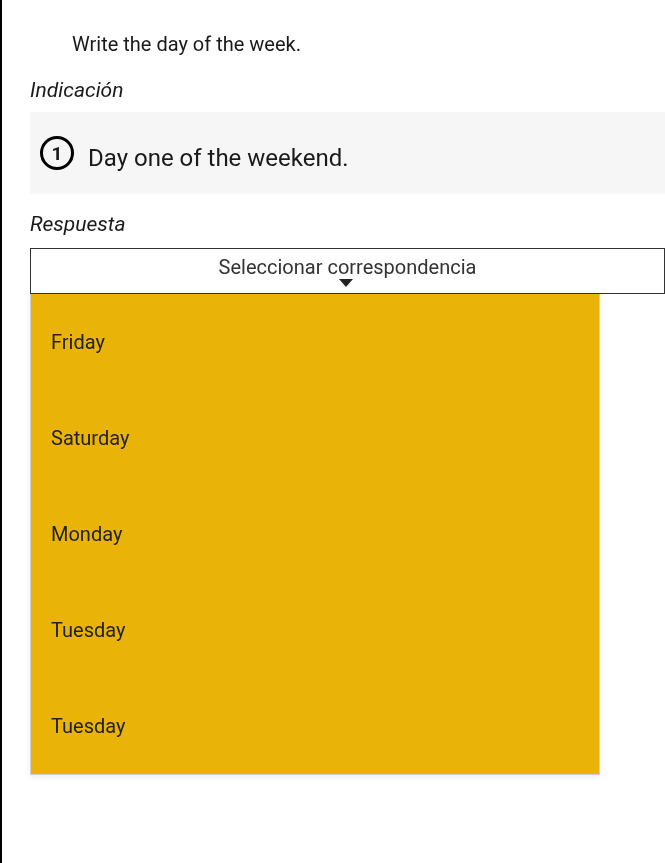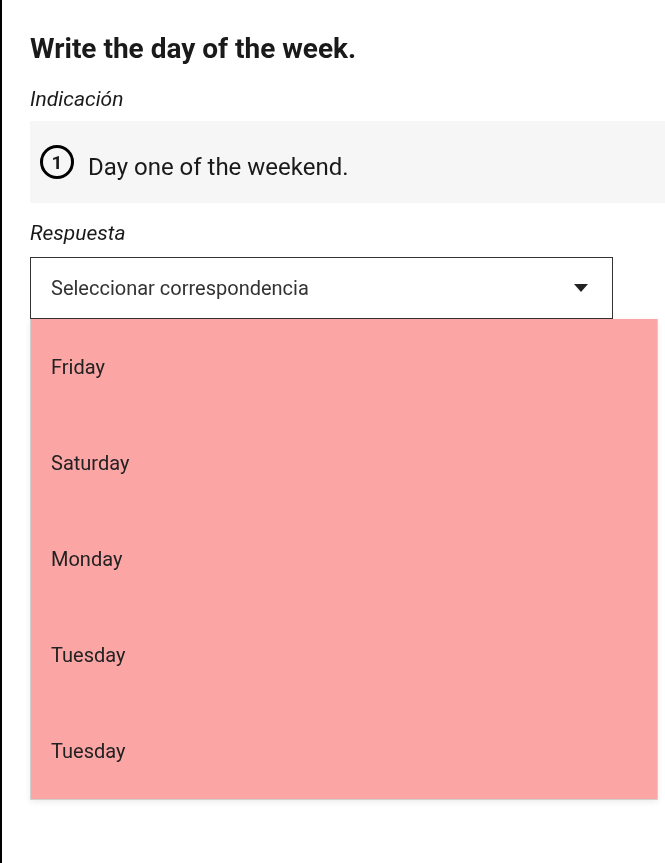--- a/index.html
+++ b/index.html
@@ -12,23 +12,24 @@
       background: #fff;
       color: #1a1a1a;
       width: 665px;
       height: 863px;
       border-left: 2px solid #000;
       padding: 32px 0 0 28px;
       position: relative;
       overflow: hidden;
     }
     .title {
-      font-size: 28px;
-      font-weight: 700;
+      font-size: 20px;
+      font-weight: 400;
       margin-bottom: 22px;
+      margin-left: 42px;
     }
     .section-label {
       font-size: 21px;
       font-weight: 400;
       margin-bottom: 10px;
       font-style: italic;
     }
     .prompt-box {
       background: #f6f6f6;
       padding: 22px 10px;
@@ -51,44 +52,45 @@
     }
     .prompt-text {
       font-size: 24px;
       font-weight: 400;
       padding-top: 10px;
     }
     .select-wrapper {
       margin-top: 12px;
     }
     .select-button {
-      width: 583px;
+      width: 635px;
       border: 1px solid #333;
       background: #fff;
-      padding: 18px 20px;
+      padding: 6px 20px;
       display: flex;
       align-items: center;
       justify-content: space-between;
       cursor: pointer;
       font-size: 20px;
       color: #333;
+      flex-direction: column;
     }
     .chevron {
       width: 0;
       height: 0;
       border-left: 7px solid transparent;
       border-right: 7px solid transparent;
       border-top: 8px solid #222;
       margin-right: 4px;
     }
     .dropdown {
-      width: 628px;
+      width: 570px;
       border: 1px solid #d0d0d0;
       border-top: none;
-      background: #fca5a5;
+      background: #eab308;
       box-shadow: 0 2px 6px rgba(0,0,0,0.08);
     }
     .dropdown-item {
       padding: 36px 20px;
       font-size: 20px;
       color: #222;
       cursor: pointer;
     }
   </style>
 </head>

